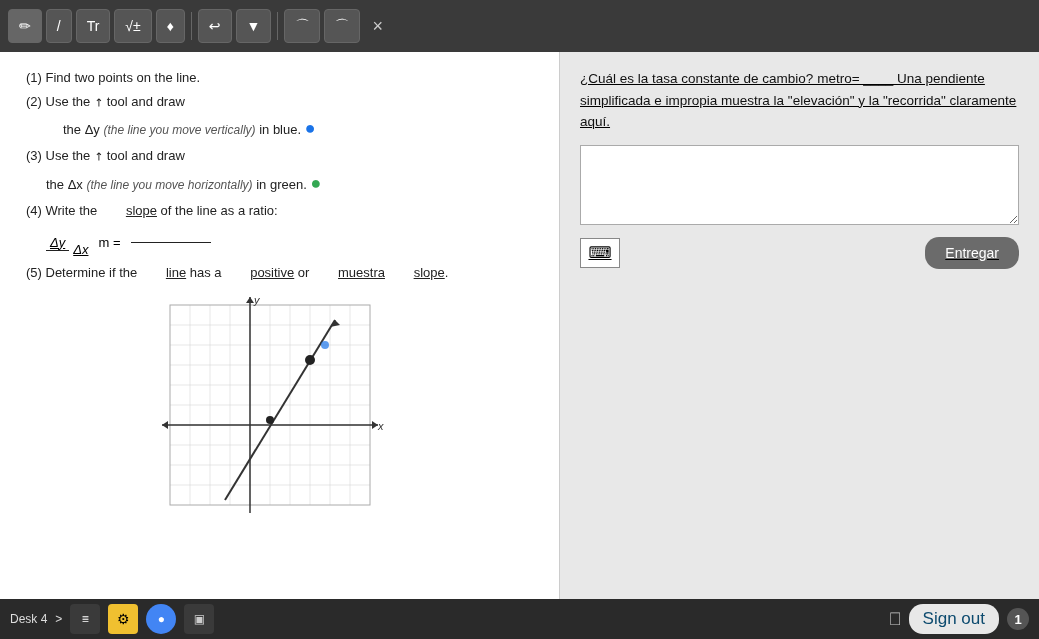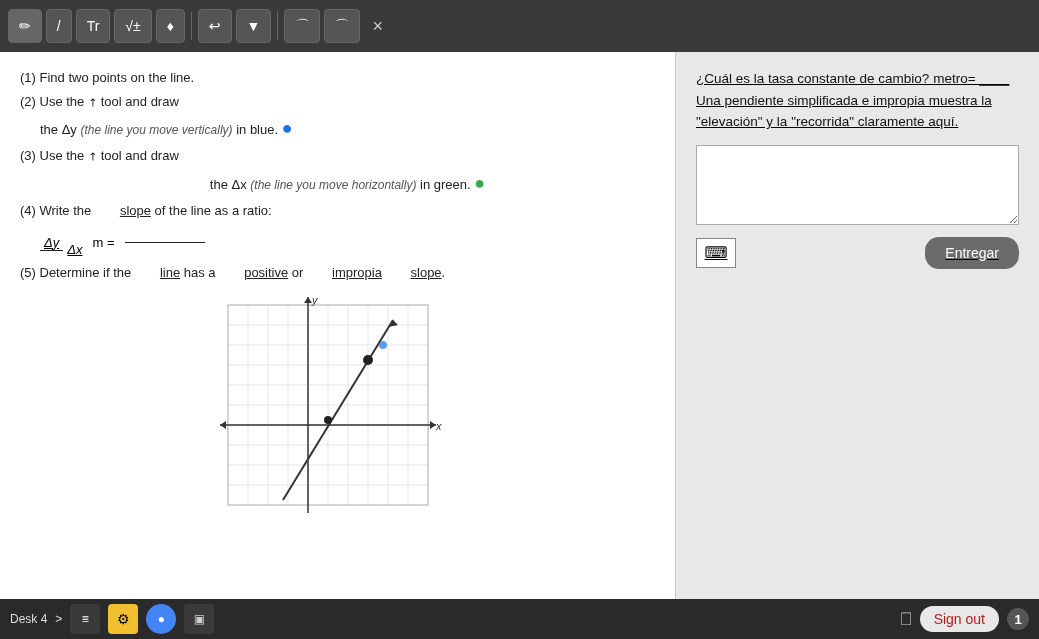--- a/index.html
+++ b/index.html
@@ -63,23 +63,23 @@
       top: 52px;
       left: 0;
       right: 0;
       bottom: 40px;
       display: flex;
       background: #e8e8e8;
     }
 
     
     .left-panel {
-      width: 676px;
+      width: 560px;
       background: #fff;
-      padding: 16px 20px;
+      padding: 16px 26px;
       overflow-y: auto;
       border-right: 1px solid #ccc;
       position: relative;
     }
 
     .instruction-text {
       font-size: 13px;
       color: #222;
       line-height: 1.5;
       margin-bottom: 6px;
@@ -230,24 +230,24 @@
 
     .taskbar-right {
       margin-left: auto;
       display: flex;
       align-items: center;
       gap: 8px;
     }
 
     .sign-out-btn {
       background: #e8e8e8;
-      color: #b91c1c;
+      color: #0c4a6e;
       border: none;
       padding: 5px 14px;
-      font-size: 14px;
+      font-size: 17px;
       cursor: pointer;
       border-radius: 14px;
     }
 
     .taskbar-num {
       color: #fff;
       font-size: 13px;
       font-weight: bold;
       background: #555;
       width: 22px;
@@ -310,46 +310,46 @@
   <div class="left-panel">
 
     <div class="step instruction-text">
       <span>(1) Find two points on the line.</span>
     </div>
 
 
     <div class="step instruction-text">
       <span>(2) Use the <span style="transform:rotate(-45deg);display:inline-block;font-size:11px;">↗</span> tool and draw</span>
     </div>
-    <div class="step instruction-text" style="margin-left:20px;">
+    <div class="step instruction-text" style="margin-left:37px;">
       <span>the Δy <em>(the line you move vertically)</em> in blue. <span style="color:#1a73e8;font-size:18px;">●</span></span>
     </div>
 
     <div class="step instruction-text">
       <span>(3) Use the <span style="transform:rotate(-45deg);display:inline-block;font-size:11px;">↗</span> tool and draw</span>
     </div>
-    <div class="step instruction-text" style="margin-left:20px;text-align:center;">
+    <div class="step instruction-text" style="margin-left:20px;">
       <span>the Δx <em>(the line you move horizontally)</em> in green. <span style="color:#34a853;font-size:18px;">●</span></span>
     </div>
 
     <div class="step instruction-text">
       <span>(4) Write the <u>slope</u> of the line as a ratio:</span>
     </div>
 
     <div class="fraction-row">
       <div class="fraction">
         <span class="fraction-num">Δy</span>
         <span class="fraction-den">Δx</span>
       </div>
       <span class="m-equals">m =</span>
       <span class="m-line"></span>
     </div>
 
     <div class="step instruction-text">
-      <span>(5) Determine if the <u>line</u> has a <u>positive</u> or <u>impropia</u> <u>slope</u>.</span>
+      <span>(5) Determine if the <u>line</u> has a <u>positive</u> or <u>muestra</u> <u>slope</u>.</span>
     </div>
 
     <div class="graph-container">
       <svg class="graph-svg" width="240" height="220" viewBox="-10 -10 240 220">
 
         <g stroke="#ccc" stroke-width="0.5">
 
           <line x1="20" y1="0" x2="20" y2="200"></line>
           <line x1="40" y1="0" x2="40" y2="200"></line>
           <line x1="60" y1="0" x2="60" y2="200"></line>

